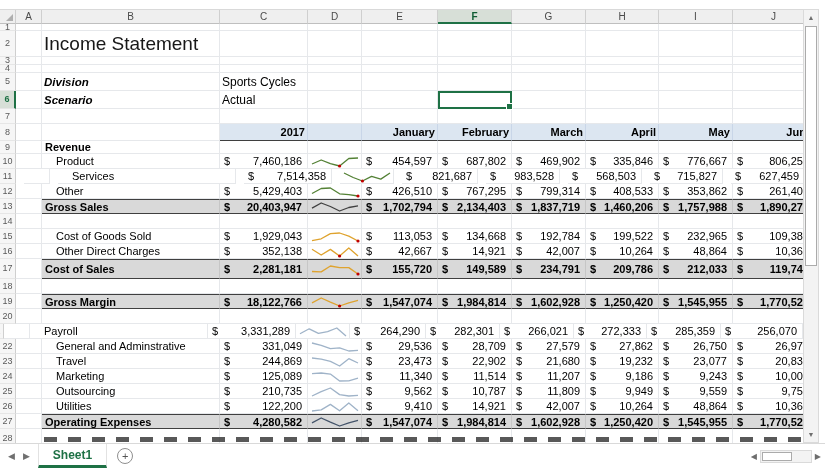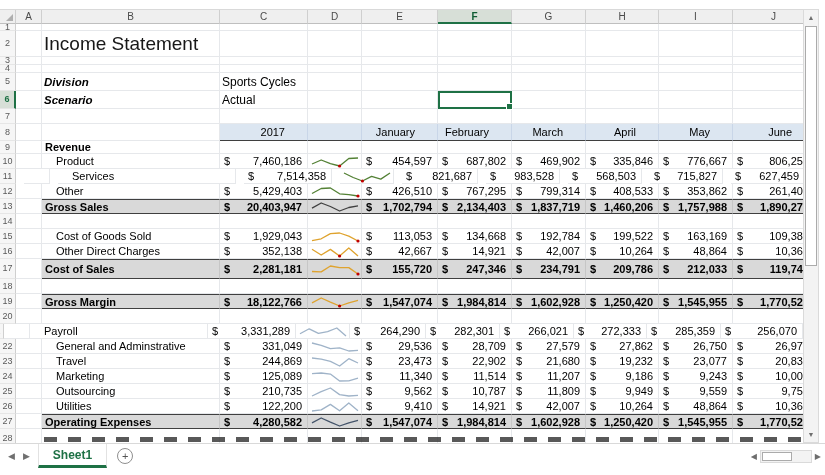--- a/index.html
+++ b/index.html
@@ -18,21 +18,21 @@
   .gut{flex:none;width:16px;display:flex;align-items:center;justify-content:center;font-size:9px;line-height:1;color:#5A5A5A;background:#F6F6F6;border-right:1px solid #CFCFCF;border-bottom:1px solid #E6E6E6;overflow:hidden}
   .gut.selr{background:#D7DFD7;color:#1E7145;font-weight:700;border-right:2px solid #1E7145}
   .cell{flex:none;position:relative;display:flex;align-items:center;font-size:11px;color:#000;background:#fff;border-right:1px solid #E6E8EB;border-bottom:1px solid #E6E8EB;overflow:hidden}
   .cell svg{margin:0 auto;display:block}
   .titlecell{overflow:visible;z-index:2;background:transparent}
   .title{font-size:19px;color:#181818;white-space:nowrap;padding-left:2px}
   .ovis{overflow:visible;z-index:1;background:transparent}
   .metaL{font-style:italic;font-weight:700;font-size:11.5px;padding-left:2px;white-space:nowrap}
   .metaV{font-size:12px;padding-left:2px;white-space:nowrap}
   .hdr{background:#DCE6F1;border-right:1px solid #C9D6E8;border-bottom:1px solid #3F3F3F}
-  .mon{justify-content:flex-end;padding-right:22px;font-weight:400}
+  .mon{justify-content:flex-end;padding-right:2px;font-weight:700}
   .lbl{padding-left:3px;white-space:nowrap}
   .ind{padding-left:14px;white-space:nowrap}
   .b{font-weight:700}
   .money{justify-content:space-between;padding:0 5px 0 4px}
   .band{background:#D9D9D9;border-top:1px solid #3F3F3F;border-bottom:1px solid #3F3F3F;border-right:1px solid #C6C6C6;font-weight:700}
   .active{position:absolute;top:67px;left:438px;width:74px;height:18px;border:2px solid #1E7145;background:#fff}
   .active::after{content:"";position:absolute;right:-3px;bottom:-3px;width:5px;height:5px;background:#1E7145;border:1px solid #fff}
   .dashes{position:absolute;left:44px;bottom:1px;width:757px;height:5px;opacity:.8;background:repeating-linear-gradient(90deg,#2F2F2F 0 13px,transparent 13px 24px)}
 
   .vscroll{position:absolute;top:9px;left:803px;width:16px;height:434px;background:#F3F3F3;border:1px solid #DADADA}
@@ -405,21 +405,21 @@
           <div class="cell money" style="width: 74px;">
             <span class="cur">$</span>
             <span class="num">192,784</span>
           </div>
           <div class="cell money" style="width: 73px;">
             <span class="cur">$</span>
             <span class="num">199,522</span>
           </div>
           <div class="cell money" style="width: 74px;">
             <span class="cur">$</span>
-            <span class="num">163,169</span>
+            <span class="num">232,965</span>
           </div>
           <div class="cell money" style="width: 82px;">
             <span class="cur">$</span>
             <span class="num">109,380</span>
           </div>
         </div>
         <div class="row" style="height: 15px;">
           <div class="gut">16</div>
           <div class="cell" style="width: 26px;"></div>
           <div class="cell" style="width: 178px;">
@@ -475,21 +475,21 @@
               <polyline points="2.0,8.5 11.2,8.9 20.4,3.0 29.6,4.7 38.8,4.6 48.0,11.0" fill="none" stroke="#DFA32E" stroke-width="1.3" stroke-linejoin="round"></polyline>
               <circle cx="48.0" cy="11.0" r="1.6" fill="#C00000"></circle>
             </svg>
           </div>
           <div class="cell band money" style="width: 76px;">
             <span class="cur">$</span>
             <span class="num">155,720</span>
           </div>
           <div class="cell band money" style="width: 74px;">
             <span class="cur">$</span>
-            <span class="num">247,346</span>
+            <span class="num">149,589</span>
           </div>
           <div class="cell band money" style="width: 74px;">
             <span class="cur">$</span>
             <span class="num">234,791</span>
           </div>
           <div class="cell band money" style="width: 73px;">
             <span class="cur">$</span>
             <span class="num">209,786</span>
           </div>
           <div class="cell band money" style="width: 74px;">

